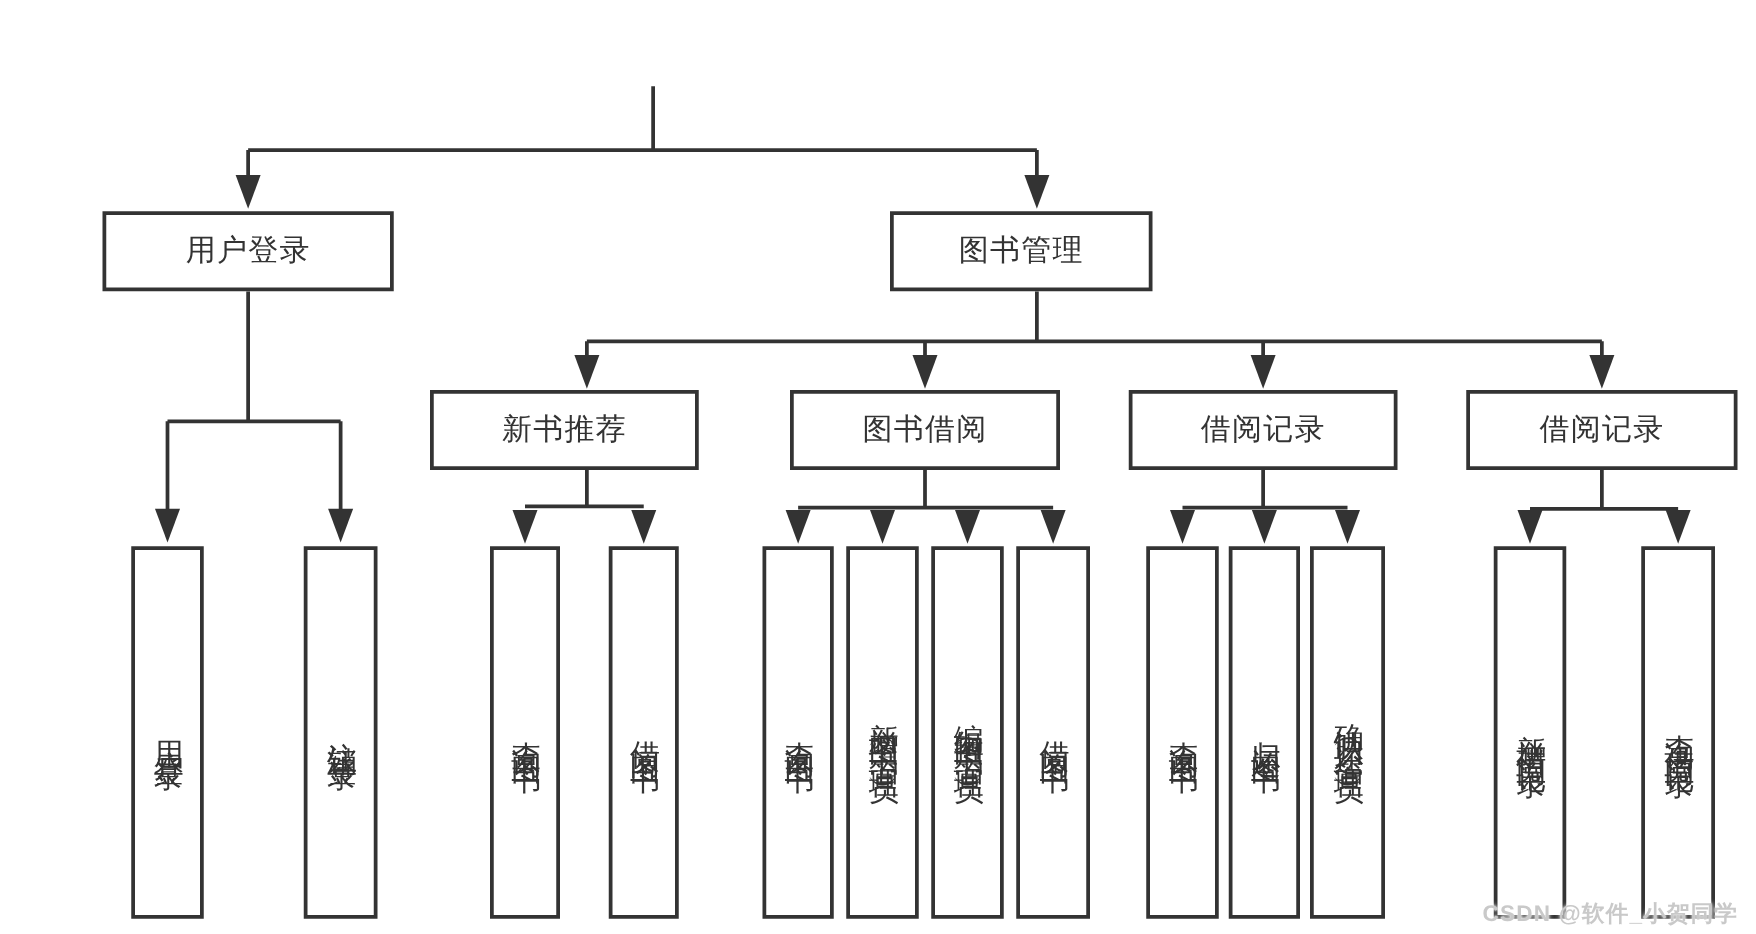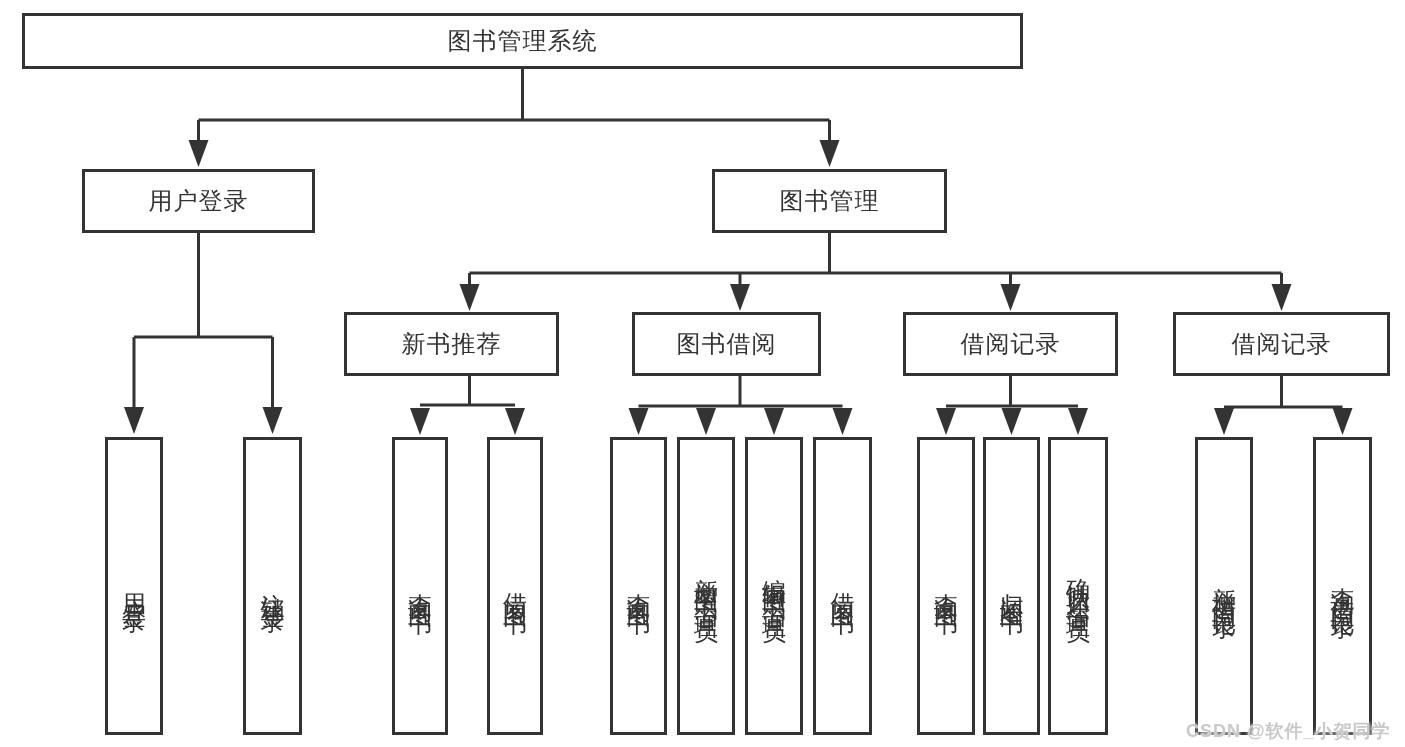--- a/index.html
+++ b/index.html
@@ -35,25 +35,25 @@
     top: 437px;
     height: 298px;
     writing-mode: vertical-rl;
     text-orientation: mixed;
     letter-spacing: 6px;
   }
   
   .n-root    { left: 22px;  top: 13px;  width: 1001px; height: 56px; }
   
   .n-login   { left: 82px;  top: 169px; width: 233px; height: 64px; }
-  .n-mgmt    { left: 712px; top: 169px; width: 235px; height: 64px; }
+  .n-mgmt    { left: 712px; top: 169px; width: 210px; height: 64px; }
   
   .lvl3      { top: 312px; height: 64px; }
   .n-newbook { left: 344px;  width: 215px; }
-  .n-borrow  { left: 632px;  width: 189px; }
+  .n-borrow  { left: 632px;  width: 216px; }
   .n-current { left: 903px;  width: 215px; }
   .n-records { left: 1173px; width: 217px; }
   
   .l-login1  { left: 105px;  width: 58px; }
   .l-login2  { left: 243px;  width: 59px; }
   .l-nb1     { left: 392px;  width: 56px; }
   .l-nb2     { left: 487px;  width: 56px; }
   .l-bw1     { left: 610px;  width: 57px; }
   .l-bw2     { left: 677px;  width: 58px; }
   .l-bw3     { left: 745px;  width: 58px; }
@@ -129,21 +129,20 @@
       <polygon points="764,408 784,408 774,435"></polygon>
       <polygon points="832.5,408 852.5,408 842.5,435"></polygon>
       <polygon points="936,408 956,408 946,435"></polygon>
       <polygon points="1001.5,408 1021.5,408 1011.5,435"></polygon>
       <polygon points="1068,408 1088,408 1078,435"></polygon>
       <polygon points="1214,408 1234,408 1224,435"></polygon>
       <polygon points="1332.5,408 1352.5,408 1342.5,435"></polygon>
     </g>
   </svg>
 
-  <div class="box hbox n-root">图书管理系统</div>
 
   <div class="box hbox n-login">用户登录</div>
   <div class="box hbox n-mgmt">图书管理</div>
 
   <div class="box hbox lvl3 n-newbook">新书推荐</div>
   <div class="box hbox lvl3 n-borrow">图书借阅</div>
   <div class="box hbox lvl3 n-current">借阅记录</div>
   <div class="box hbox lvl3 n-records">借阅记录</div>
 
   <div class="box vbox l-login1">用户登录</div>

